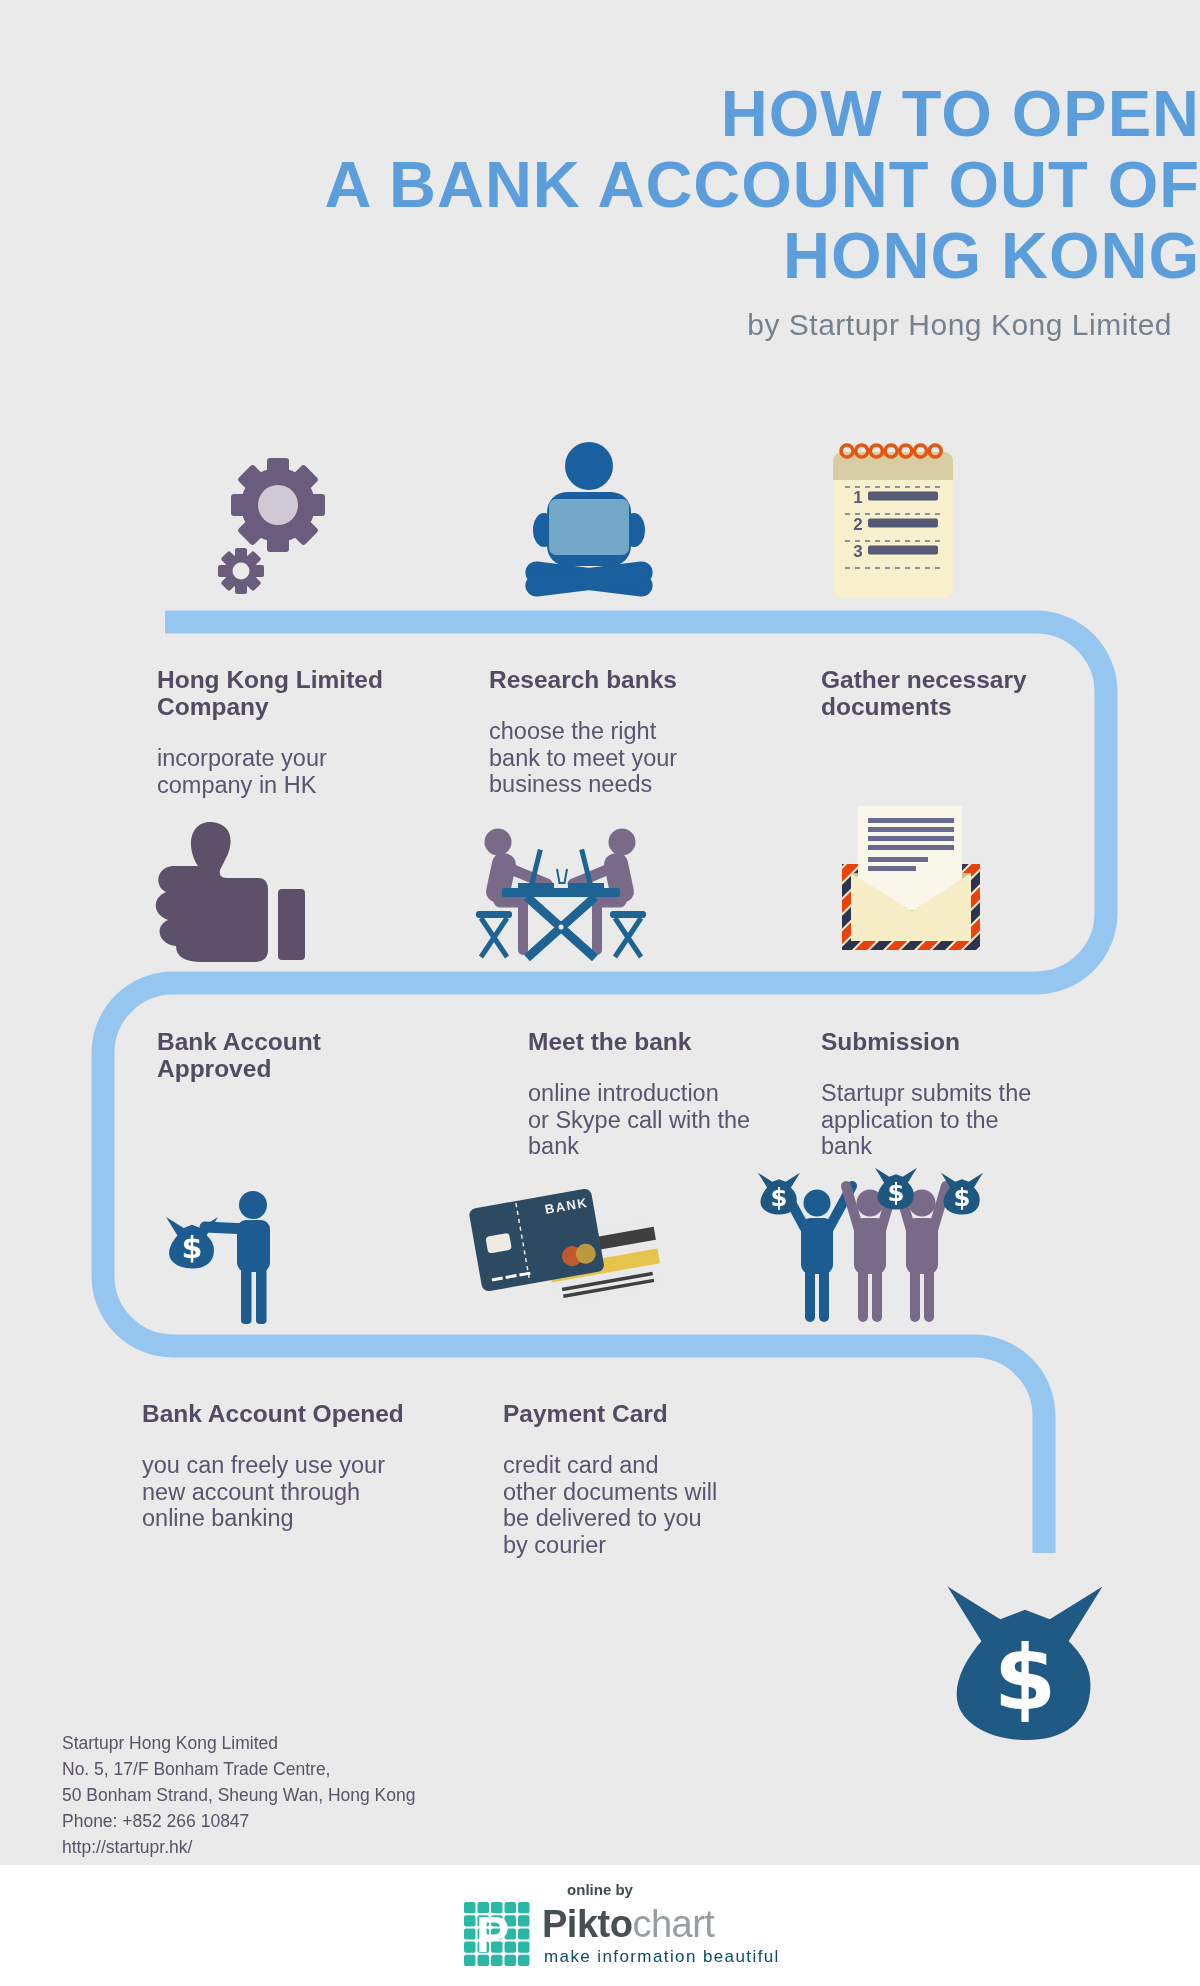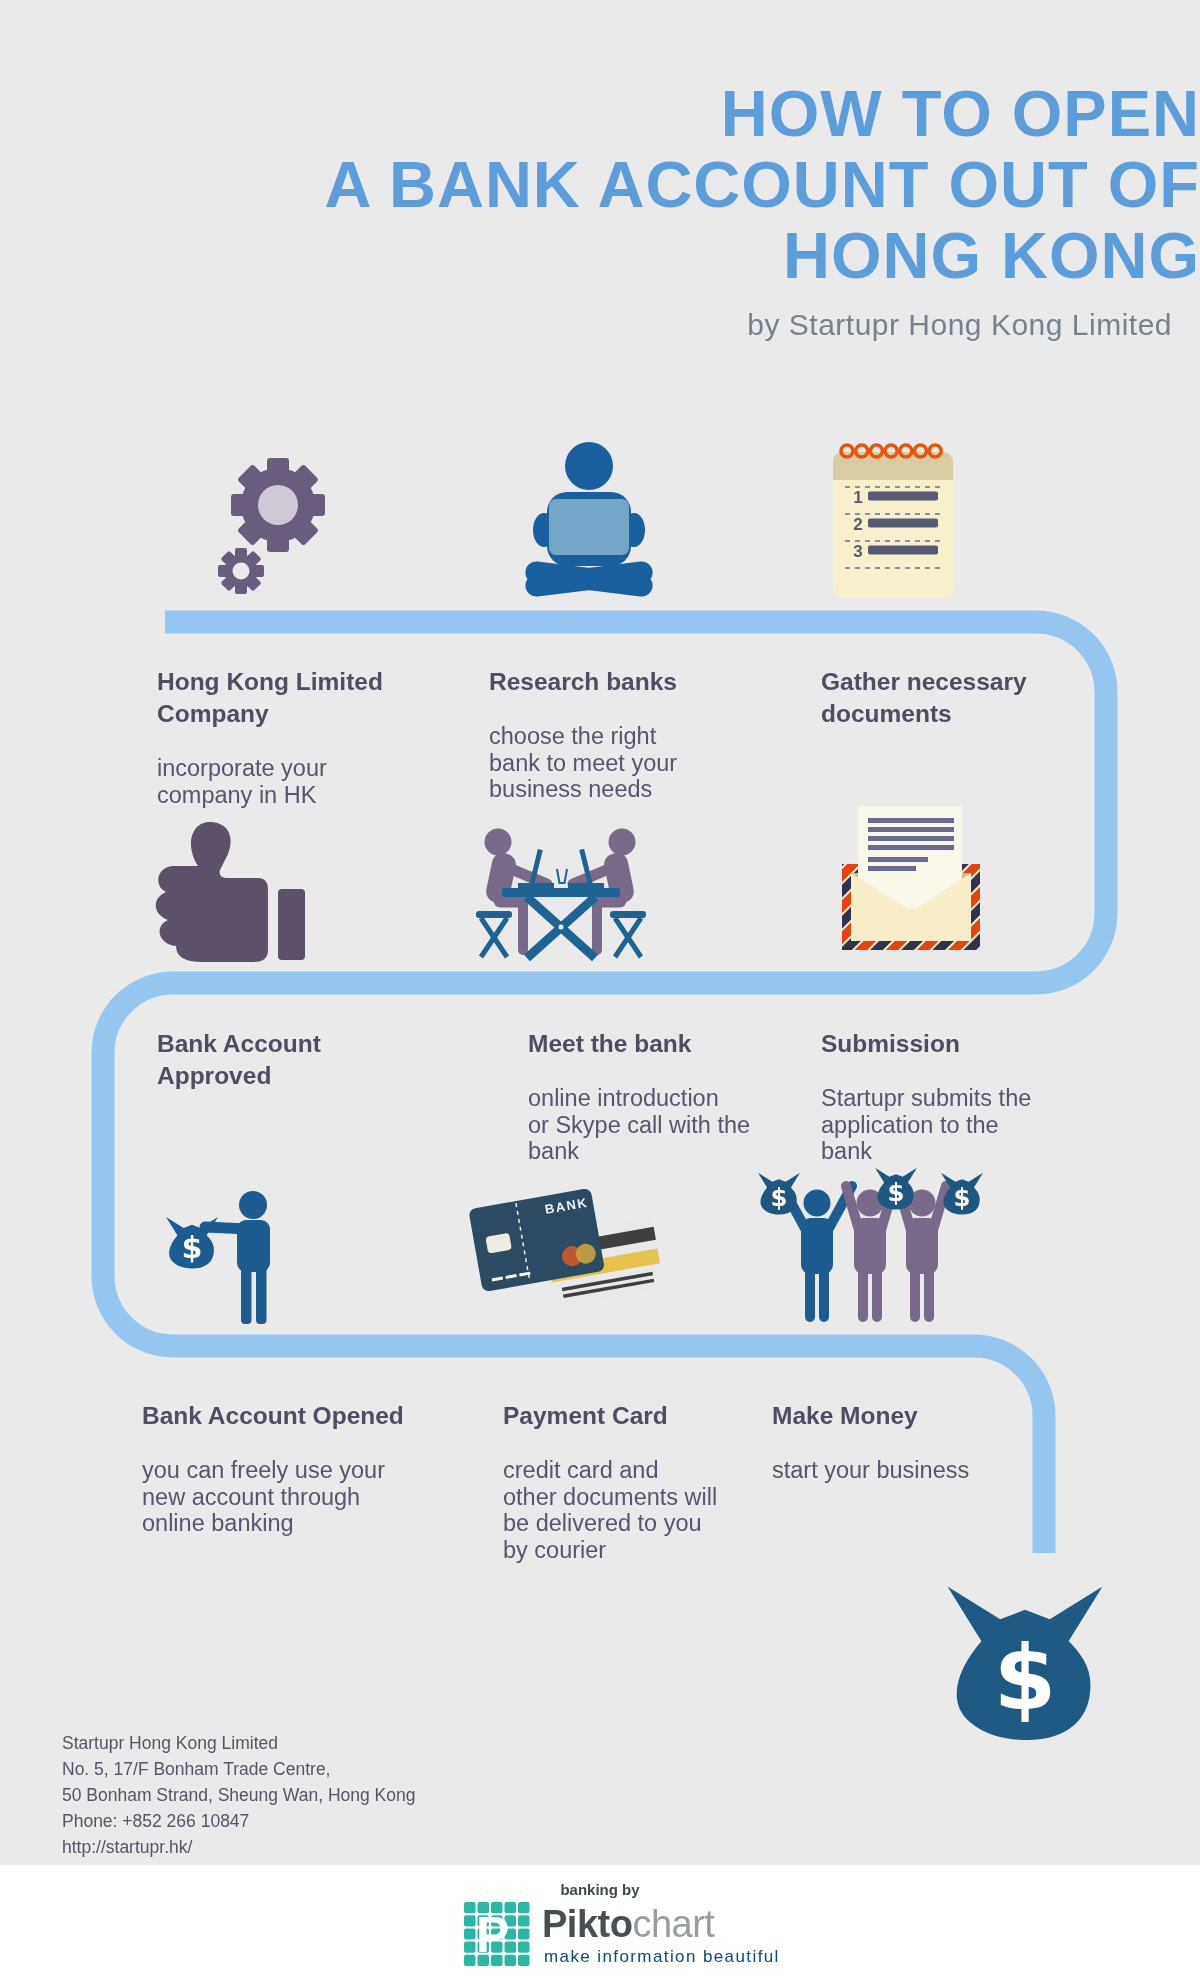--- a/index.html
+++ b/index.html
@@ -6,21 +6,21 @@
   .canvas{position:relative;width:1200px;height:1986px;background:#EAEAEA;overflow:hidden;
           font-family:"Liberation Sans",sans-serif;margin:0 auto;}
   .art{position:absolute;left:0;top:0;width:1200px;height:1986px;}
 
   .main-title{position:absolute;left:0;top:78px;width:1200px;text-align:right;
     font-size:65px;font-weight:bold;line-height:71px;letter-spacing:1px;
     color:#5B9EDB;white-space:pre-line;}
   .byline{position:absolute;right:28px;top:308px;font-size:30px;color:#75828E;letter-spacing:.5px;}
 
   .step{position:absolute;width:330px;white-space:pre-line;}
-  .st{font-weight:bold;font-size:24.5px;line-height:32px;color:#534A63;}
+  .st{font-weight:bold;font-size:24.5px;line-height:27px;color:#534A63;}
   .sd{margin-top:7px;font-size:23.5px;line-height:26.5px;color:#5B5370;}
   .s1{left:157px;top:648px;}
   .s2{left:489px;top:648px;}
   .s3{left:821px;top:648px;}
   .s4{left:157px;top:1010px;}
   .s5{left:489px;top:1010px;margin-left:39px;}
   .s6{left:821px;top:1010px;}
   .s7{left:142px;top:1382px;}
   .s8{left:503px;top:1382px;}
   .s9{left:772px;top:1382px;}
@@ -292,33 +292,29 @@
 new account through
 online banking</div>
   </div>
   <div class="step s8">
     <div class="st">Payment Card</div>
     <div class="sd">credit card and
 other documents will
 be delivered to you
 by courier</div>
   </div>
-  <div class="step s9">
-    <div class="st">Make Money</div>
-    <div class="sd">start your business</div>
-  </div>
 
   <div class="footer-text">Startupr Hong Kong Limited
 No. 5, 17/F Bonham Trade Centre,
 50 Bonham Strand, Sheung Wan, Hong Kong
 Phone: +852 266 10847
 http://startupr.hk/</div>
 
   <div class="brand-strip">
-    <div class="powered">banking by</div>
+    <div class="powered">online by</div>
     <svg class="logo-mark" viewBox="0 0 66 64">
       <g fill="#2AB7A4">
         <rect x="0" y="0" width="11.5" height="11.2" rx="2"></rect>
           <rect x="13.5" y="0" width="11.5" height="11.2" rx="2"></rect>
           <rect x="27" y="0" width="11.5" height="11.2" rx="2"></rect>
           <rect x="40.5" y="0" width="11.5" height="11.2" rx="2"></rect>
           <rect x="54" y="0" width="11.5" height="11.2" rx="2"></rect>
         <rect x="0" y="13.2" width="11.5" height="11.2" rx="2"></rect>
           <rect x="13.5" y="13.2" width="11.5" height="11.2" rx="2"></rect>
           <rect x="27" y="13.2" width="11.5" height="11.2" rx="2"></rect>

